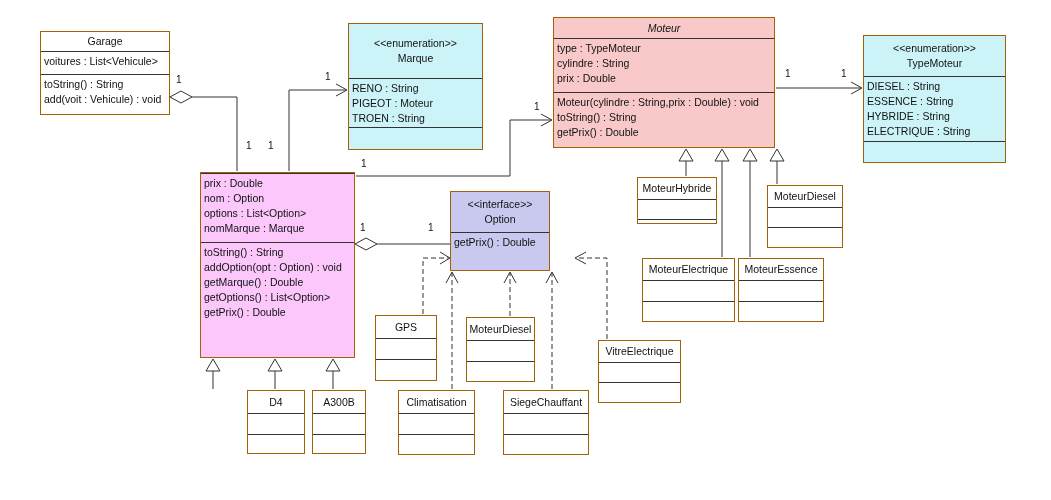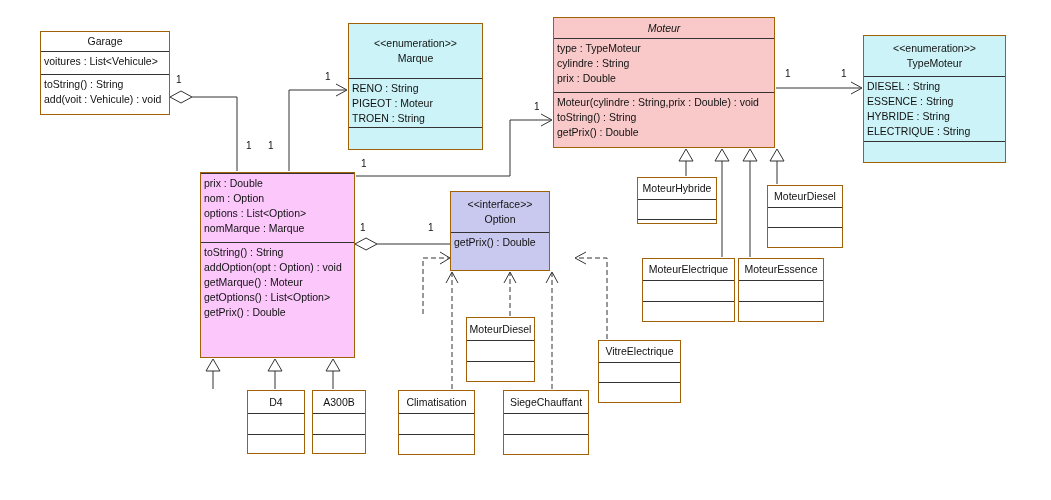--- a/index.html
+++ b/index.html
@@ -162,21 +162,21 @@
   <div class="uml-box magenta" style="left:200px;top:172px;width:155px;height:186px">
     <div class="cmp" style="height:69px">
       <div class="r">prix : Double</div>
       <div class="r">nom : Option</div>
       <div class="r">options : List&lt;Option&gt;</div>
       <div class="r">nomMarque : Marque</div>
     </div>
     <div class="cmp" style="height:93px">
       <div class="r">toString() : String</div>
       <div class="r">addOption(opt : Option) : void</div>
-      <div class="r">getMarque() : Moteur</div>
+      <div class="r">getMarque() : Double</div>
       <div class="r">getOptions() : List&lt;Option&gt;</div>
       <div class="r">getPrix() : Double</div>
     </div>
   </div>
 
   <div class="uml-box lavender" style="left:450px;top:191px;width:100px;height:80px">
     <div class="title2" style="height:40px">
       <span>&lt;&lt;interface&gt;&gt;</span>
       <span>Option</span>
     </div>
@@ -210,20 +210,25 @@
     <div class="title" style="height:22px;line-height:22px">D4</div>
     <div class="cmp" style="height:21px"></div>
     <div class="cmp" style="height:19px"></div>
   </div>
   <div class="uml-box" style="left:312px;top:390px;width:54px;height:64px">
     <div class="title" style="height:22px;line-height:22px">A300B</div>
     <div class="cmp" style="height:21px"></div>
     <div class="cmp" style="height:19px"></div>
   </div>
 
+  <div class="uml-box" style="left:375px;top:315px;width:62px;height:66px">
+    <div class="title" style="height:22px;line-height:22px">GPS</div>
+    <div class="cmp" style="height:21px"></div>
+    <div class="cmp" style="height:21px"></div>
+  </div>
   <div class="uml-box" style="left:466px;top:317px;width:69px;height:65px">
     <div class="title" style="height:22px;line-height:22px">MoteurDiesel</div>
     <div class="cmp" style="height:21px"></div>
     <div class="cmp" style="height:20px"></div>
   </div>
   <div class="uml-box" style="left:398px;top:390px;width:77px;height:65px">
     <div class="title" style="height:22px;line-height:22px">Climatisation</div>
     <div class="cmp" style="height:21px"></div>
     <div class="cmp" style="height:20px"></div>
   </div>

